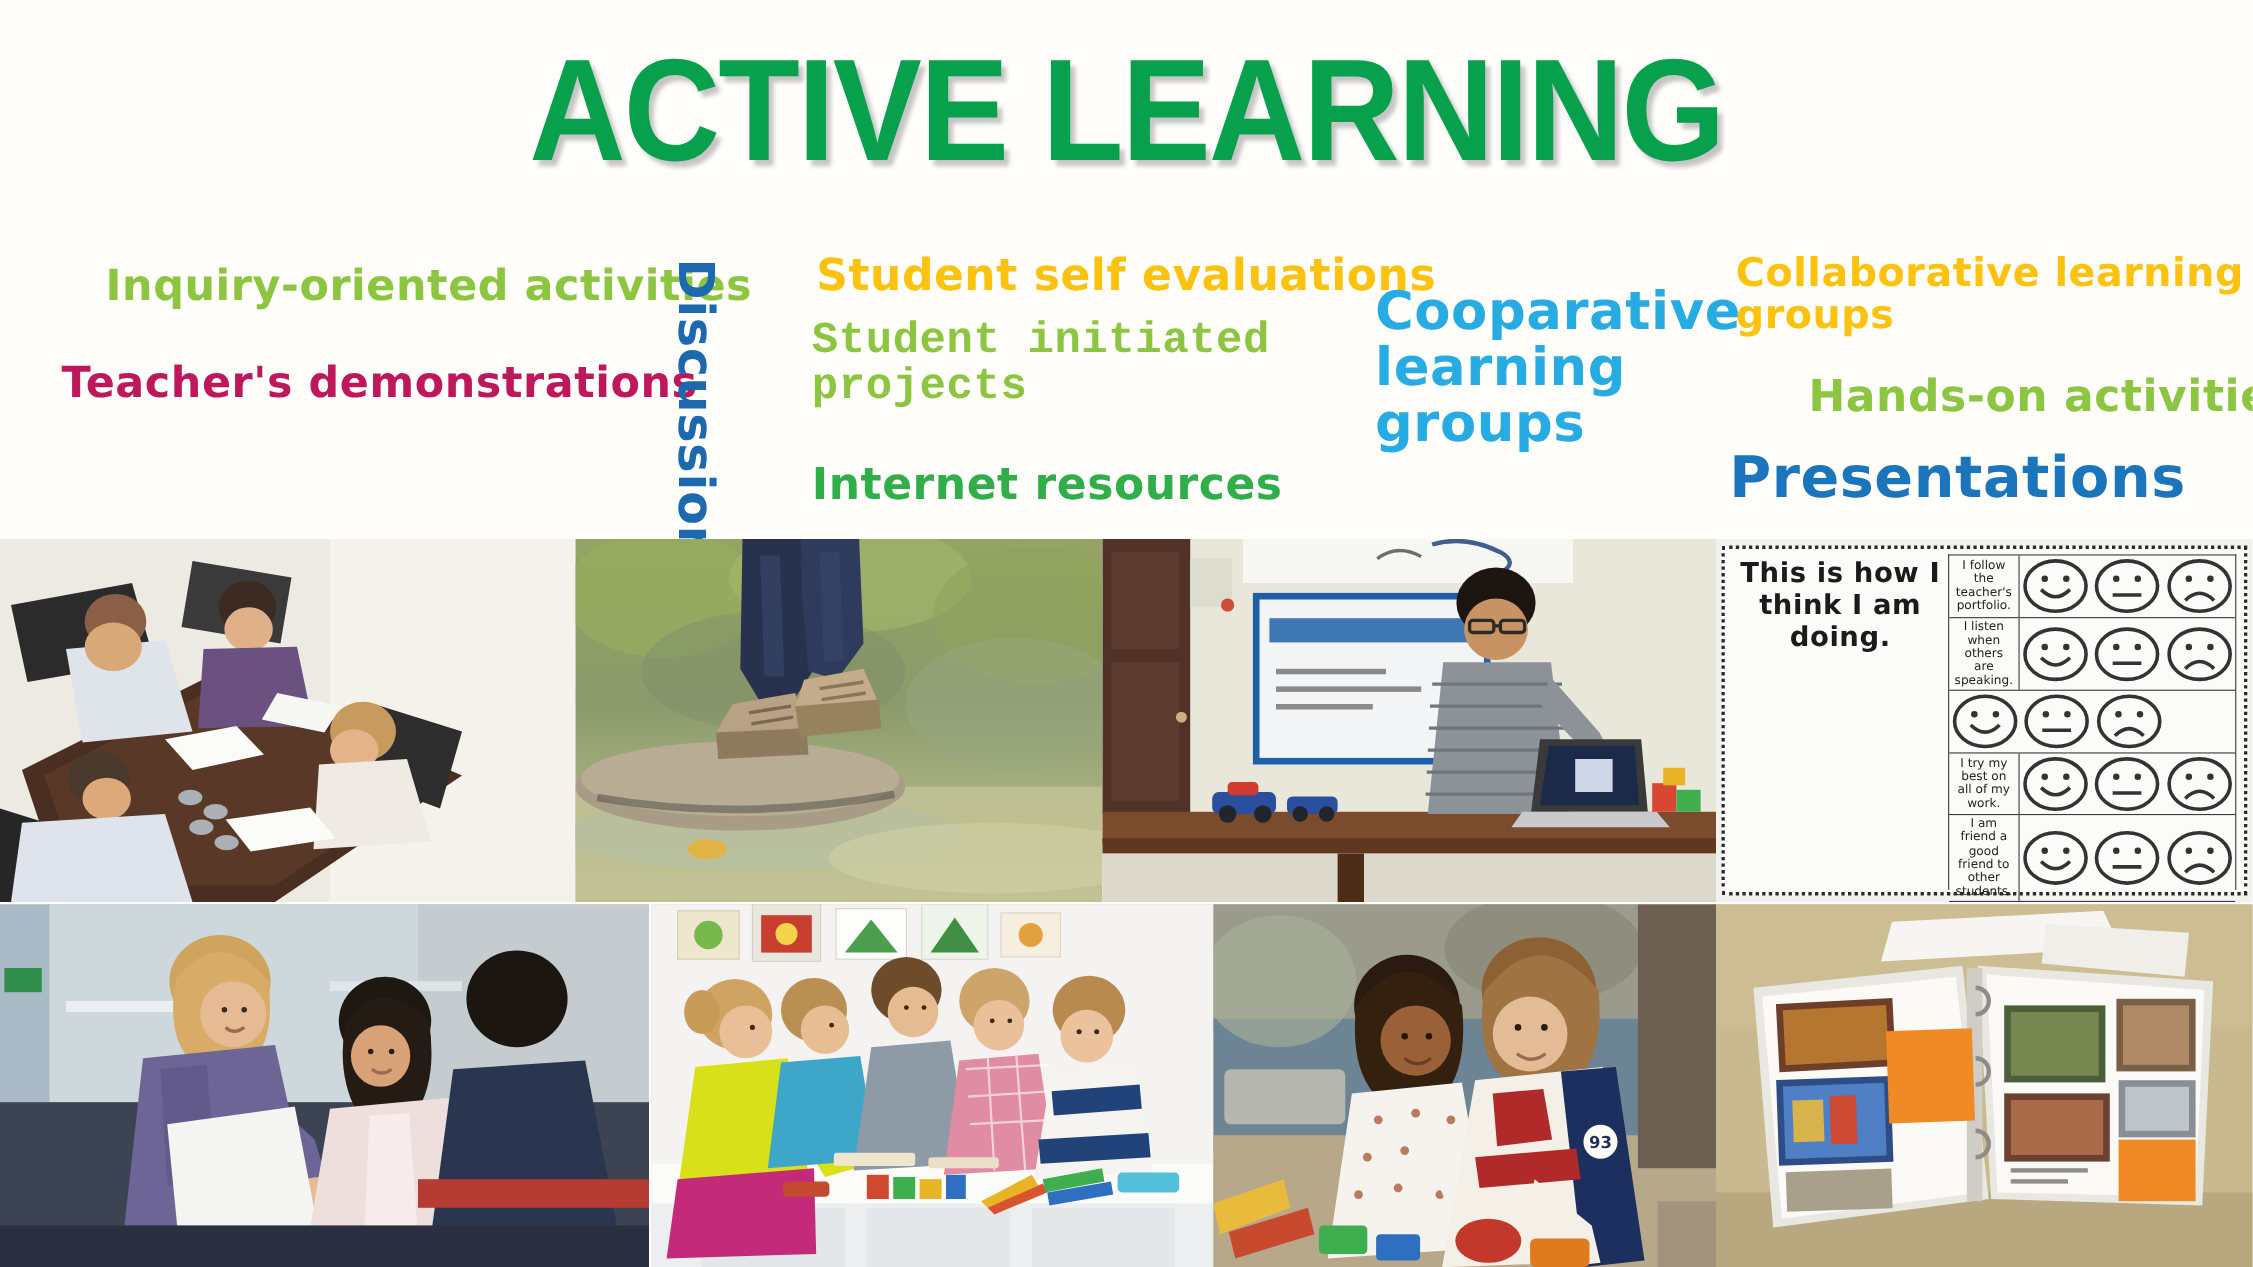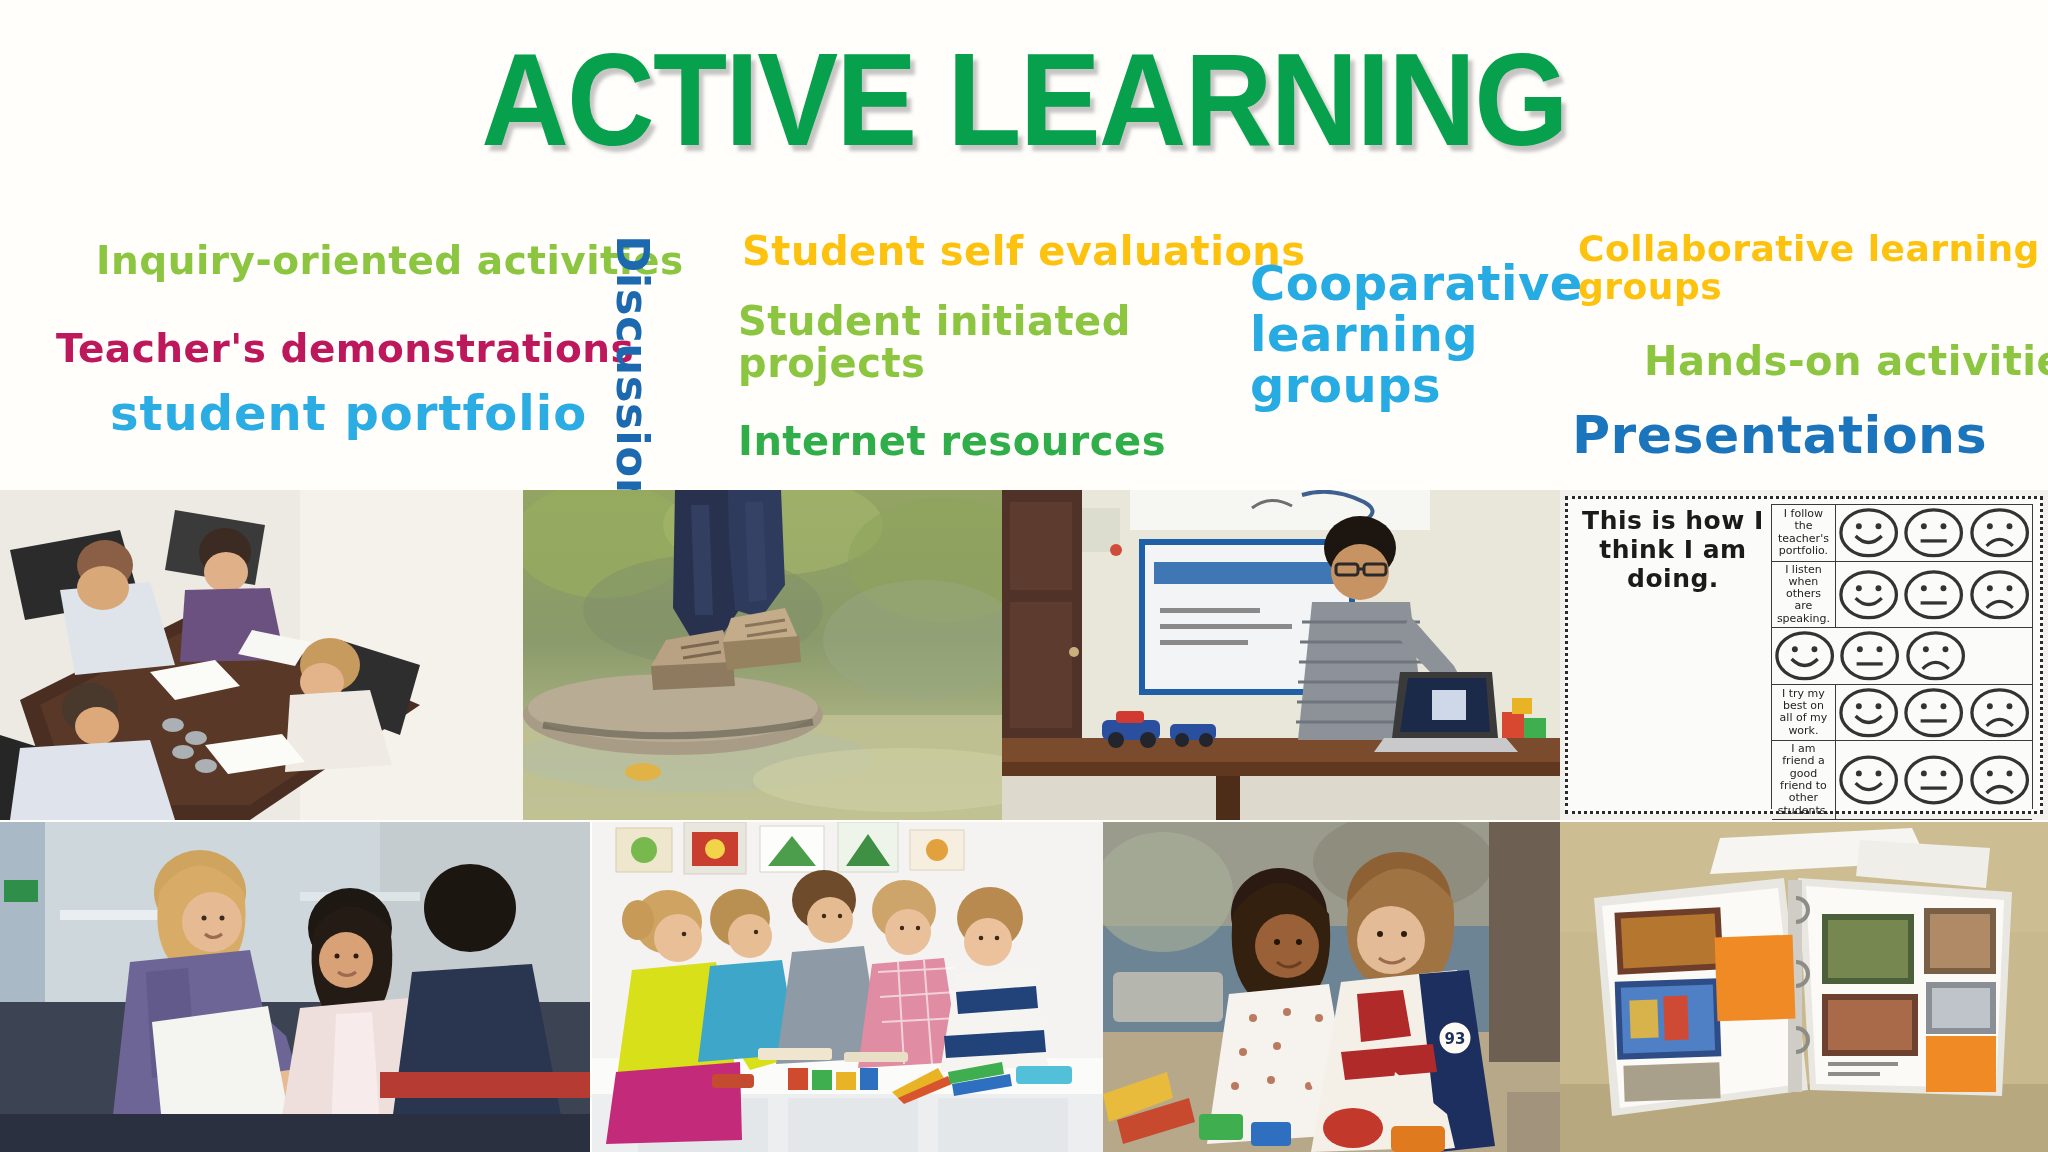--- a/index.html
+++ b/index.html
@@ -69,21 +69,21 @@
     width: 250px;
     font-size: 45px;
     color: #1C69B0;
     transform: rotate(90deg);
     transform-origin: 28px 28px;
     letter-spacing: 0.5px;
   }
 
   
   .p-selfeval     { left: 742px; top: 20px;  font-size: 40px; color: #FCC20E; letter-spacing: 0.5px; }
-  .p-initiated    { left: 738px; top: 90px;  font-size: 40px; color: #8CC640; letter-spacing: 0.5px; }
+  .p-initiated    { left: 738px; top: 80px;  font-size: 40px; color: #8CC640; letter-spacing: 0.5px; font-family: Liberation Mono, monospace; }
   .p-internet     { left: 738px; top: 210px; font-size: 40px; color: #2FAE4A; letter-spacing: 0.5px; }
 
   
   .p-cooperative  { left: 1250px; top: 48px; font-size: 48px; color: #27ABE3; letter-spacing: 0.5px; }
 
   
   .p-collab       { left: 1578px; top: 20px;  font-size: 36px; color: #FCC20E; letter-spacing: 0.5px; }
   .p-handson      { left: 1644px; top: 130px; font-size: 40px; color: #8CC640; letter-spacing: 0.5px; }
   .p-presentations{ left: 1572px; top: 198px; font-size: 52px; color: #1B75BC; letter-spacing: 0.5px; }
 
@@ -161,21 +161,20 @@
 <div id="slide">
 
   <div id="title">ACTIVE LEARNING</div>
 
   <div id="textband">
 
     <div class="phrase p-inquiry">Inquiry-oriented activities</div>
 
     <div class="phrase p-teacher">Teacher's demonstrations</div>
 
-    <div class="phrase p-portfolio">student portfolio</div>
 
     <div class="phrase p-discussions">Discussions</div>
 
     <div class="phrase p-selfeval">Student self evaluations</div>
 
     <div class="phrase p-initiated">Student initiated
 projects</div>
 
     <div class="phrase p-internet">Internet resources</div>
 

